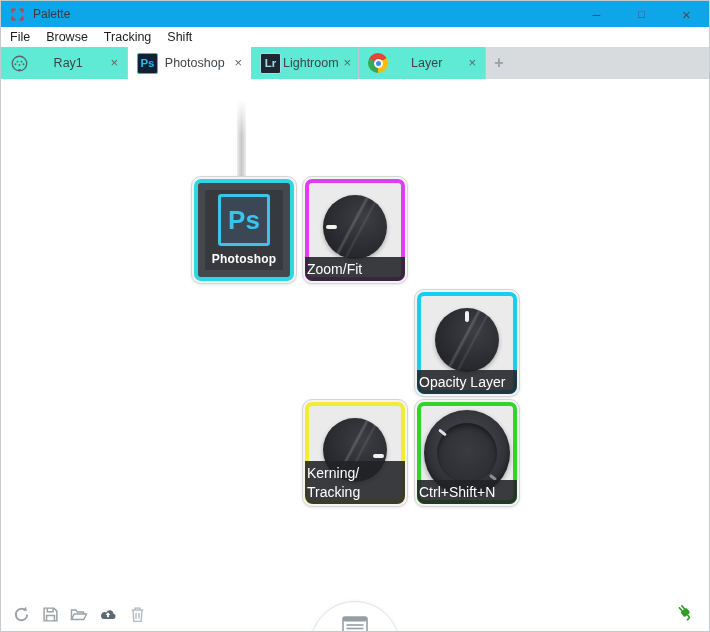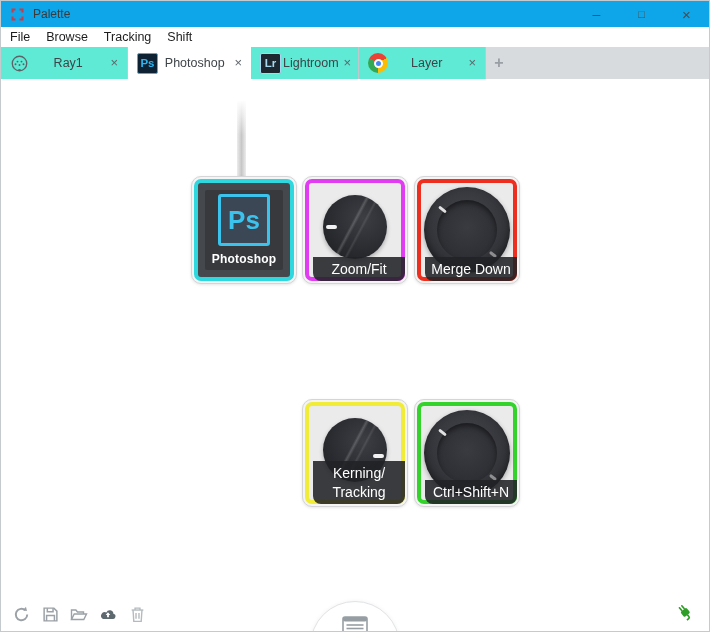--- a/index.html
+++ b/index.html
@@ -60,21 +60,21 @@
     background:radial-gradient(circle at 50% 45%,#3a3b41,#2c2d32 82%);
     box-shadow:inset 0 3px 5px rgba(0,0,0,.45);}
   .tick{position:absolute;background:#f2f2f2;border-radius:2px;z-index:2;}
   .tick-left{width:11px;height:3.5px;left:3px;top:50%;margin-top:-2px;}
   .tick-top{width:3.5px;height:11px;top:3px;left:50%;margin-left:-2px;}
   .tick-right{width:11px;height:3.5px;right:3px;top:57%;}
   .hl1{position:absolute;width:9px;height:3px;border-radius:2px;background:rgba(255,255,255,.85);left:14px;top:21px;transform:rotate(38deg);}
   .hl2{position:absolute;width:8px;height:3px;border-radius:2px;background:rgba(255,255,255,.45);right:13px;bottom:17px;transform:rotate(38deg);}
 
   .mod-label{position:absolute;left:2px;right:2px;bottom:2px;z-index:3;background:rgba(33,34,38,.88);color:#fff;
-             font-size:14px;line-height:1.32;text-align:center;padding:3px 2px;border-radius:0 0 8px 8px;margin-left:8px;}
+             font-size:14px;line-height:1.32;padding:3px 2px;border-radius:0 0 8px 8px;}
 
   
   .toolbar{position:absolute;left:11px;bottom:8px;display:flex;gap:11px;align-items:center;color:#9ba1a6;}
   .tool{width:18px;height:18px;display:flex;align-items:center;justify-content:center;}
   .tray{position:absolute;left:309px;top:522px;width:90px;height:90px;border-radius:50%;background:#fff;border:1px solid #e1e3e5;box-shadow:0 0 4px rgba(0,0,0,.05);display:flex;justify-content:center;}
   .tray svg{margin-top:14px;}
   .plug{position:absolute;right:13px;bottom:8px;width:22px;height:22px;}
 </style>
 </head>
 <body>
@@ -167,30 +167,29 @@
 
     <div class="module" style="left: 301px; top: 97px; --accent: #e23cf2;">
       <div class="frame">
         <div class="knob knob-small">
           <span class="tick tick-left"></span>
         </div>
       </div>
       <div class="mod-label">Zoom/Fit</div>
     </div>
 
-    <div class="module" style="left: 413px; top: 97px; --accent: #ee2e1f;">
-      <div class="frame">
-        <div class="knob knob-large">
-          <span class="hl1"></span>
-          <span class="hl2"></span>
-        </div>
-      </div>
-      <div class="mod-label">Merge Down</div>
-    </div>
-
+
+    <div class="module" style="left: 413px; top: 210px; --accent: #17cdf2;">
+      <div class="frame">
+        <div class="knob knob-small">
+          <span class="tick tick-top"></span>
+        </div>
+      </div>
+      <div class="mod-label">Opacity Layer</div>
+    </div>
 
     <div class="module" style="left: 413px; top: 320px; --accent: #33d32c;">
       <div class="frame">
         <div class="knob knob-large">
           <span class="hl1"></span>
           <span class="hl2"></span>
         </div>
       </div>
       <div class="mod-label">Ctrl+Shift+N</div>
     </div>

